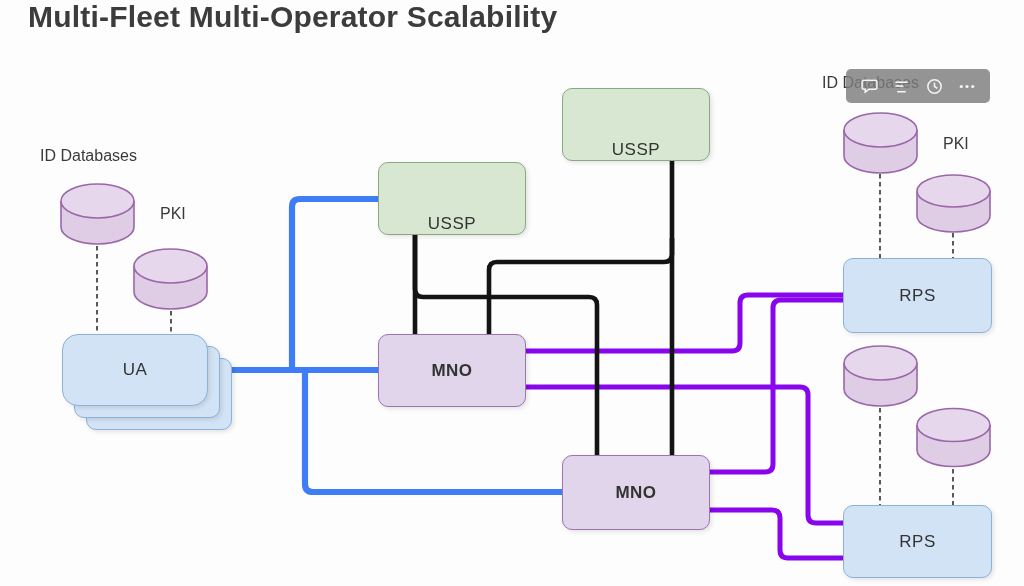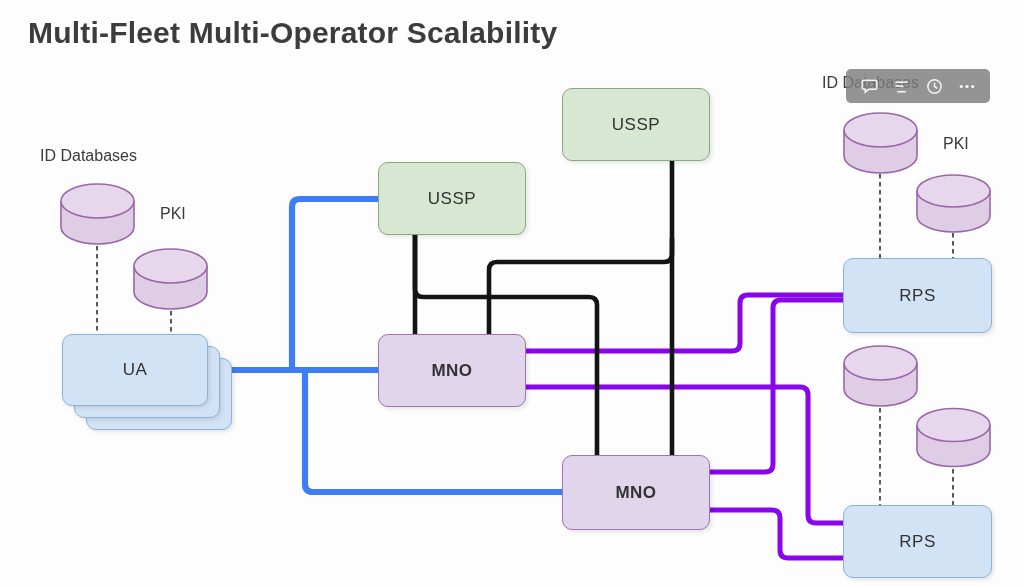--- a/index.html
+++ b/index.html
@@ -1,31 +1,31 @@
 <!DOCTYPE html>
 <html><head>
 <meta charset="utf-8">
 <style>
   html,body{margin:0;padding:0;background:#ffffff;}
   .stage{
     position:relative;width:1024px;height:586px;overflow:hidden;
     background:#fdfdfd;font-family:"Liberation Sans",sans-serif;
   }
   .title{
-    position:absolute;left:28px;top:16px;font-size:30px;font-weight:700;
+    position:absolute;left:28px;top:0;font-size:30px;font-weight:700;
     color:#3c3c3c;letter-spacing:0.2px;margin:0;
   }
   .wires{position:absolute;left:0;top:0;width:1024px;height:586px;}
   .node{
     position:absolute;border-radius:10px;display:flex;align-items:center;justify-content:center;
     font-size:17px;color:#333;box-shadow:2px 2px 4px rgba(0,0,0,0.10);
     box-sizing:border-box;letter-spacing:0.5px;
   }
   .node.blue{background:#d3e3f6;border:1.5px solid #8cb2da;}
-  .node.green{background:#d7e7d1;border:1.5px solid #88aa80;}
+  .node.green{background:#d7e7d1;border:1.5px solid #88aa80;align-items:flex-end;}
   .node.purple{background:#e0d5ea;border:1.5px solid #9d74b2;font-weight:bold;}
   .ghost{position:absolute;border-radius:10px;background:#d3e3f6;border:1.5px solid #8cb2da;
     box-shadow:2px 2px 4px rgba(0,0,0,0.10);box-sizing:border-box;}
   .dlabel{position:absolute;font-size:16px;color:#3a3a3a;white-space:nowrap;}
   .cyl{position:absolute;}
   .toolbar{
     position:absolute;left:846px;top:69px;width:144px;height:34px;border-radius:5px;
     background:rgba(124,124,124,0.82);display:flex;align-items:center;justify-content:space-between;
     padding:0 11px;box-sizing:border-box;
   }
@@ -66,21 +66,21 @@
 
     <g stroke="#3e7df6" stroke-width="6.2">
       <path d="M205 370 H380"></path>
       <path d="M292 372 V207 Q292 199 300 199 H380"></path>
       <path d="M305 368 V484 Q305 492 313 492 H564"></path>
     </g>
   </svg>
 
   <div class="ghost" style="left:86px;top:358px;width:146px;height:72px;"></div>
   <div class="ghost" style="left:74px;top:346px;width:146px;height:72px;"></div>
-  <div class="node blue" style="left:62px;top:334px;width:146px;height:72px;">
+  <div class="node blue" style="left:62px;top:334px;width:146px;height:72px;border-radius:16px;">
     <span>UA</span>
   </div>
 
   <div class="node green" style="left:378px;top:162px;width:148px;height:73px;">
     <span>USSP</span>
   </div>
   <div class="node green" style="left:562px;top:88px;width:148px;height:73px;">
     <span>USSP</span>
   </div>
 

